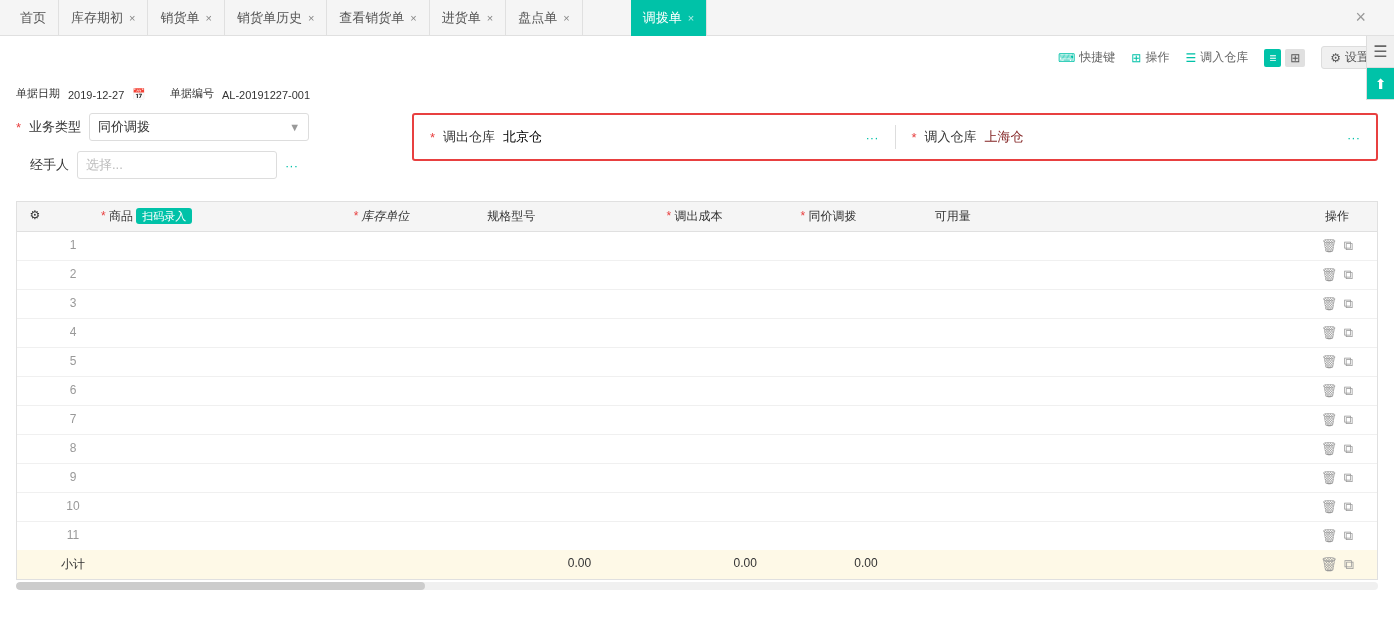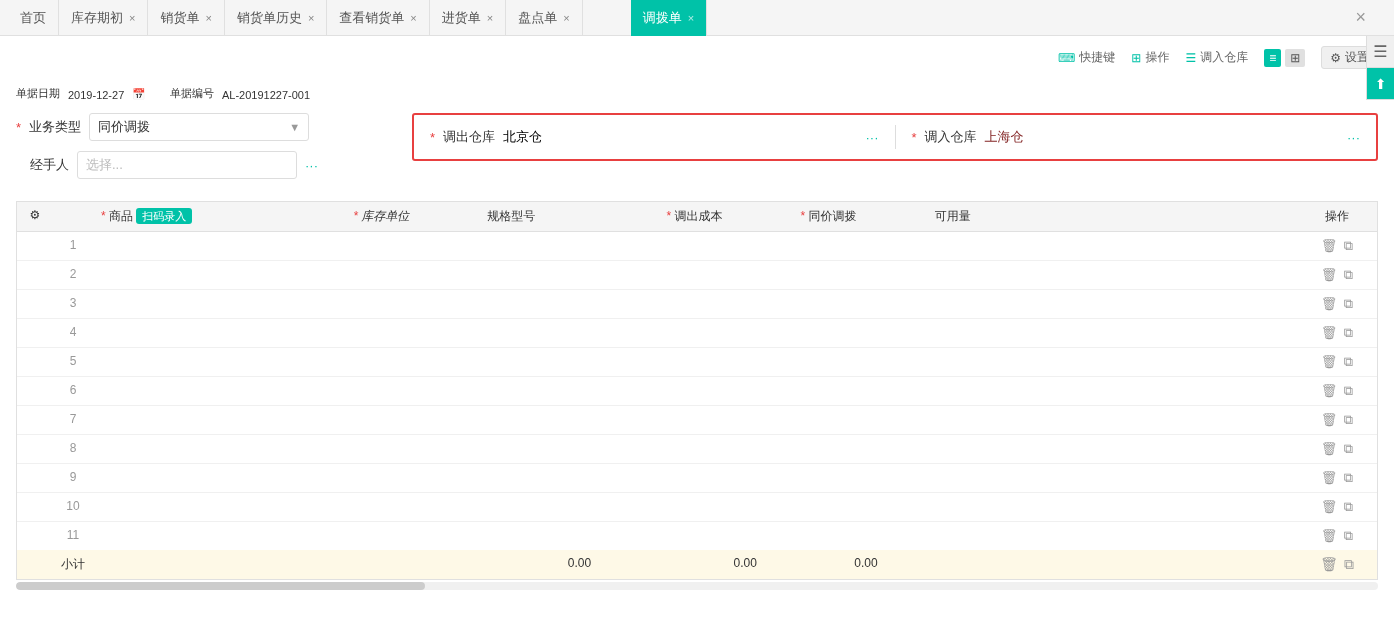--- a/index.html
+++ b/index.html
@@ -206,21 +206,21 @@
       <div class="field-row">
         <span style="color:#e84040;">*</span>
         <label>业务类型</label>
         <div class="dropdown-field" style="width:220px;">
           <span>同价调拨</span>
           <span class="dropdown-arrow">▼</span>
         </div>
       </div>
       <div class="field-row">
         <label style="margin-left:14px;">经手人</label>
-        <div class="dropdown-field" style="width:220px;">
+        <div class="dropdown-field" style="width:200px;">
           <span class="placeholder-text">选择...</span>
         </div>
         <span class="more-btn">···</span>
       </div>
     </div>
 
     <div class="form-right">
       <div class="warehouse-section">
         <div class="warehouse-field">
           <span style="color:#e84040;">*</span>

